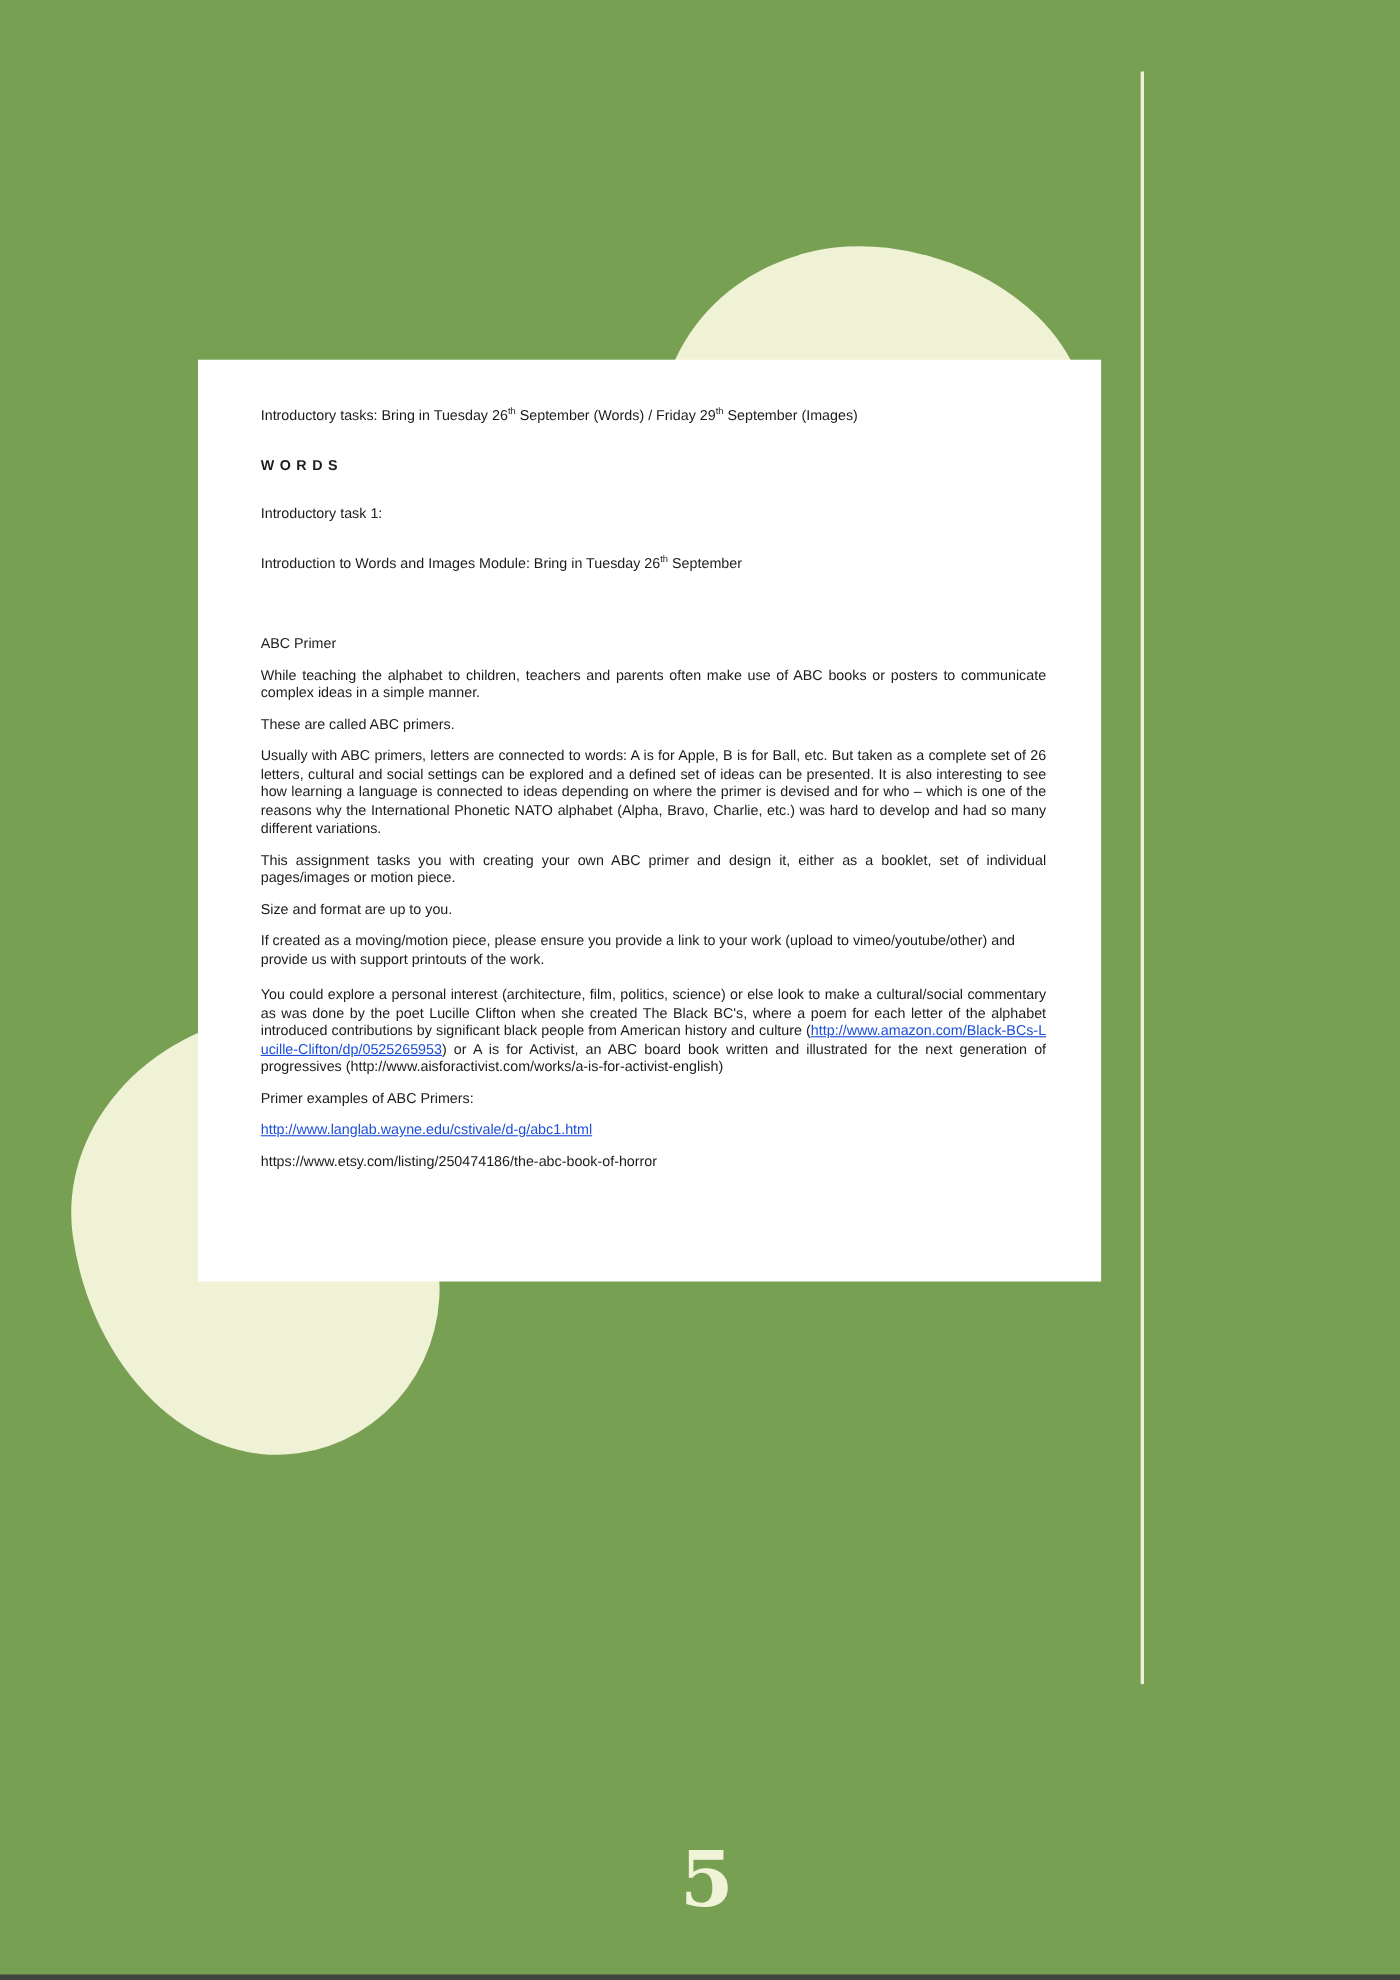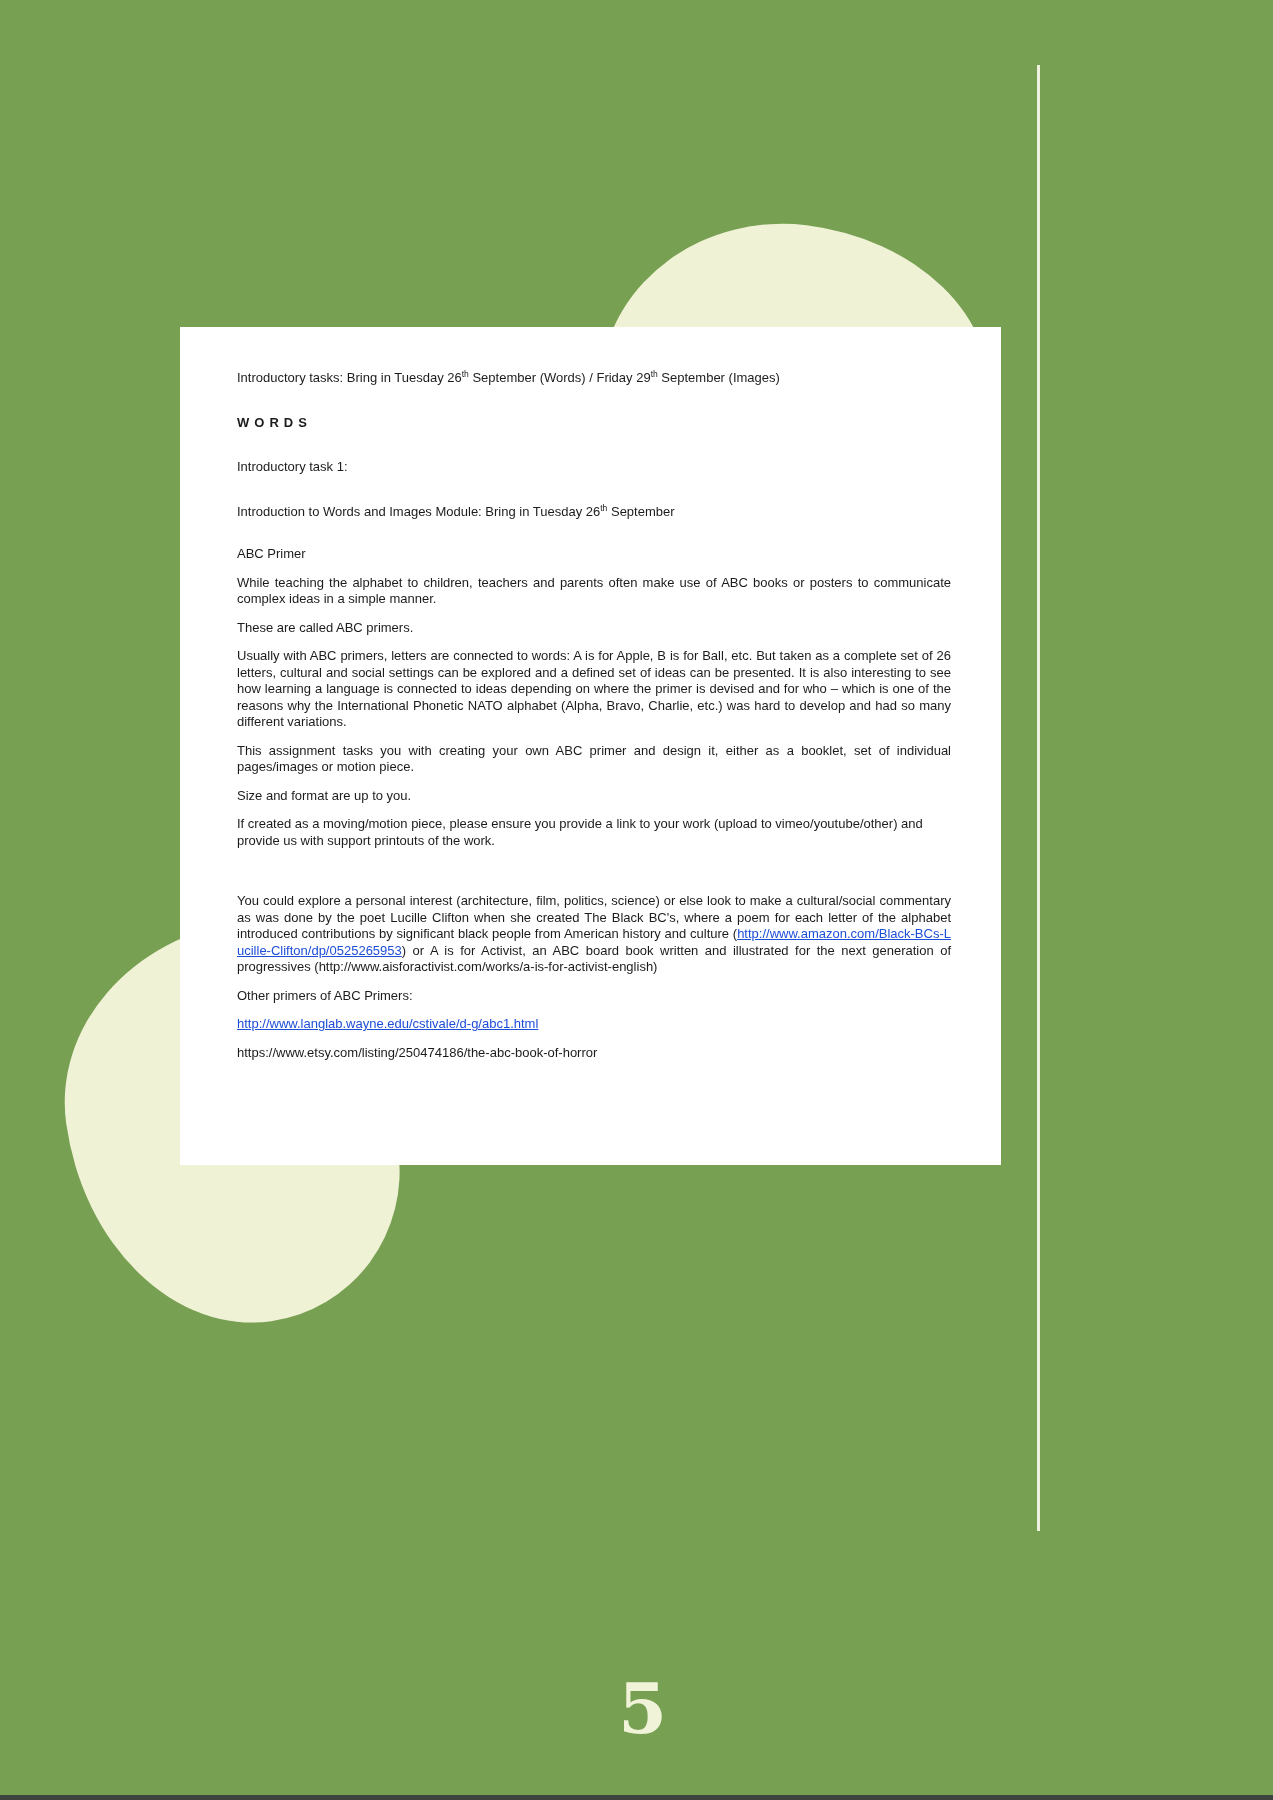--- a/index.html
+++ b/index.html
@@ -41,22 +41,22 @@
     width: 821px; height: 838px;
     background: #ffffff;
     box-sizing: border-box;
     padding: 43px 50px 40px 57px;
     color: #1c1c1c;
     font-size: 13px;
     line-height: 16.5px;
   }
   .page p { margin: 0 0 12px 0; }
   .page p.sp { margin-bottom: 28px; }
-  .page p.sp-xl { margin-bottom: 26px; }
-  .page p.sp-before { margin-bottom: 44px; }
+  .page p.sp-xl { margin-bottom: 57px; }
+  .page p.sp-before { margin-bottom: 16px; }
   .just { text-align: justify; }
   .words-heading { font-weight: bold; letter-spacing: 5px; }
   sup { font-size: 8.5px; line-height: 0; vertical-align: super; }
   a.doc-link, .doc-link {
     color: #1d4ed8;
     text-decoration: underline;
     cursor: pointer;
     word-break: break-all;
   }
 
@@ -109,21 +109,21 @@
     <p class="just">Usually with ABC primers, letters are connected to words: A is for Apple, B is for Ball, etc. But taken as a complete set of 26 letters, cultural and social settings can be explored and a defined set of ideas can be presented. It is also interesting to see how learning a language is connected to ideas depending on where the primer is devised and for who – which is one of the reasons why the International Phonetic NATO alphabet (Alpha, Bravo, Charlie, etc.) was hard to develop and had so many different variations.</p>
 
     <p class="just">This assignment tasks you with creating your own ABC primer and design it, either as a booklet, set of individual pages/images or motion piece.</p>
 
     <p>Size and format are up to you.</p>
 
     <p class="sp-before">If created as a moving/motion piece, please ensure you provide a link to your work (upload to vimeo/youtube/other) and provide us with support printouts of the work.</p>
 
     <p class="just"><span>You could explore a personal interest (architecture, film, politics, science) or else look to make a cultural/social commentary as was done by the poet Lucille Clifton when she created The Black BC's, where a poem for each letter of the alphabet introduced contributions by significant black people from American history and culture (</span><a class="doc-link">http://www.amazon.com/Black-BCs-Lucille-Clifton/dp/0525265953</a><span>) or A is for Activist, an ABC board book written and illustrated for the next generation of progressives (http://www.aisforactivist.com/works/a-is-for-activist-english)</span></p>
 
-    <p>Other primers of ABC Primers:</p>
+    <p>Primer examples of ABC Primers:</p>
 
     <p><a class="doc-link">http://www.langlab.wayne.edu/cstivale/d-g/abc1.html</a></p>
 
     <p>https://www.etsy.com/listing/250474186/the-abc-book-of-horror</p>
 
 
   </div>
 
   <div class="page-number">5</div>
 

